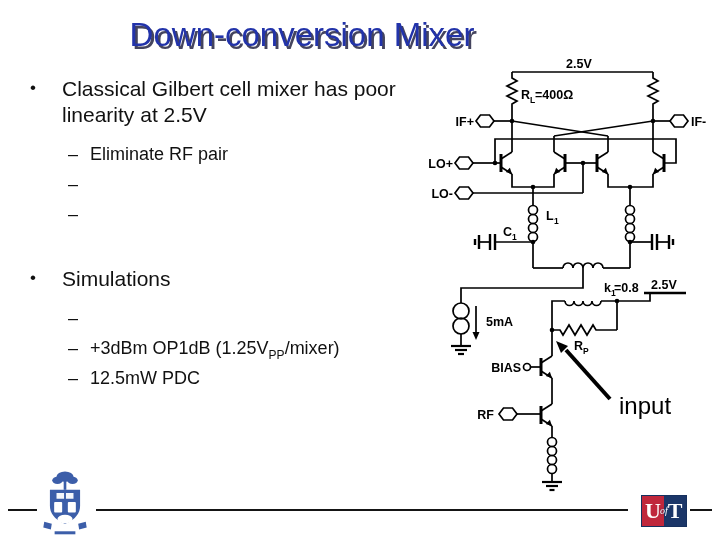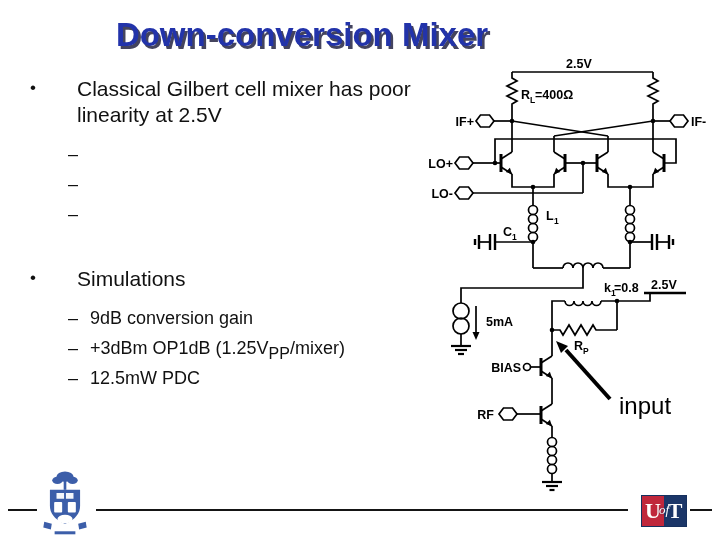--- a/index.html
+++ b/index.html
@@ -2,87 +2,87 @@
 <html style="--title-color: #2233aa; --title-shadow: #44445e; --logo-red: #c0273c; --logo-navy: #1b3668;"><head>
 <meta charset="utf-8">
 <style>
   html,body{margin:0;padding:0;background:#888;}
   .slide{
     position:relative;width:720px;height:540px;background:#ffffff;
     font-family:"Liberation Sans",sans-serif;overflow:hidden;margin:0 auto;
   }
   .title{
     position:absolute;top:16px;left:0;width:604px;text-align:center;
-    font-size:33px;font-weight:bold;color:var(--title-color,#2233aa);
+    font-size:33px;font-weight:normal;color:var(--title-color,#2233aa);
     text-shadow:2.5px 2.5px 0 var(--title-shadow,#44445e);
     letter-spacing:0px;
   }
   .bullet-group{position:absolute;left:24px;width:396px;color:#111;}
   .bg1{top:76px;}
   .bg2{top:266px;}
   .main-bullet{display:flex;align-items:flex-start;}
   .main-marker{width:32px;flex:0 0 32px;font-size:17px;padding-top:2px;padding-left:6px;}
-  .main-label{flex:1;font-size:21px;line-height:26px;margin-left:15px;}
+  .main-label{flex:1;font-size:21px;line-height:26px;}
   ul.subs{list-style:none;margin:11px 0 0 0;padding:0 0 0 44px;}
   ul.subs li{display:flex;font-size:18px;line-height:30px;}
   ul.subs .dash{width:22px;flex:0 0 22px;}
-  ul.subs sub{font-size:16px;line-height:1;align-self:flex-end;padding-bottom:6px;}
+  ul.subs sub{font-size:12px;line-height:1;align-self:flex-end;padding-bottom:6px;}
   svg.circuit{position:absolute;left:420px;top:55px;}
   svg.circuit text{font-family:"Liberation Sans",sans-serif;fill:#000;}
   .lbl{font-size:12.5px;font-weight:bold;}
   .lbl-sub{font-size:8.5px;font-weight:bold;}
   .lbl-input{font-size:24px;font-weight:normal;}
   .divider{position:absolute;top:509px;height:2px;background:#151515;}
   .crest{position:absolute;left:42px;top:470px;}
   .uoft-logo{
     position:absolute;left:641px;top:495px;width:46px;height:32px;
     display:flex;border:1px solid #16305e;box-sizing:border-box;
     font-family:"Liberation Serif",serif;
   }
   .uoft-left{width:50%;background:var(--logo-red,#c0273c);color:#fff;display:flex;align-items:center;justify-content:center;font-size:22px;font-weight:bold;}
   .uoft-right{width:50%;background:var(--logo-navy,#1b3668);color:#fff;display:flex;align-items:center;justify-content:center;font-size:22px;font-weight:bold;}
   .uoft-of{
     position:absolute;left:50%;top:50%;transform:translate(-50%,-58%);
-    font-style:italic;font-size:13px;color:#fff;text-shadow:0 0 2px #16305e;text-align:right;
+    font-style:italic;font-size:10px;color:#fff;text-shadow:0 0 2px #16305e;text-align:right;
   }
 </style>
 </head>
 <body>
 
 <div class="slide">
 
   <div class="title">Down-conversion Mixer</div>
 
   <div class="bullet-group bg1">
     <div class="main-bullet">
       <span class="main-marker">•</span>
       <span class="main-label">Classical Gilbert cell mixer has poor linearity at 2.5V</span>
     </div>
     <ul class="subs">
         <li>
           <span class="dash">–</span>
+          <span><span>Eliminate RF pair</span></span>
         </li>
         <li>
           <span class="dash">–</span>
         </li>
         <li>
           <span class="dash">–</span>
         </li>
       </ul>
   </div>
 
   <div class="bullet-group bg2">
     <div class="main-bullet">
       <span class="main-marker">•</span>
       <span class="main-label">Simulations</span>
     </div>
     <ul class="subs">
         <li>
           <span class="dash">–</span>
-          <span><span>9dB conversion gain</span></span>
         </li>
         <li>
           <span class="dash">–</span>
           <span><span>+3dBm OP1dB (1.25V</span><sub>PP</sub><span>/mixer)</span></span>
         </li>
         <li>
           <span class="dash">–</span>
           <span><span>12.5mW PDC</span></span>
         </li>
       </ul>

